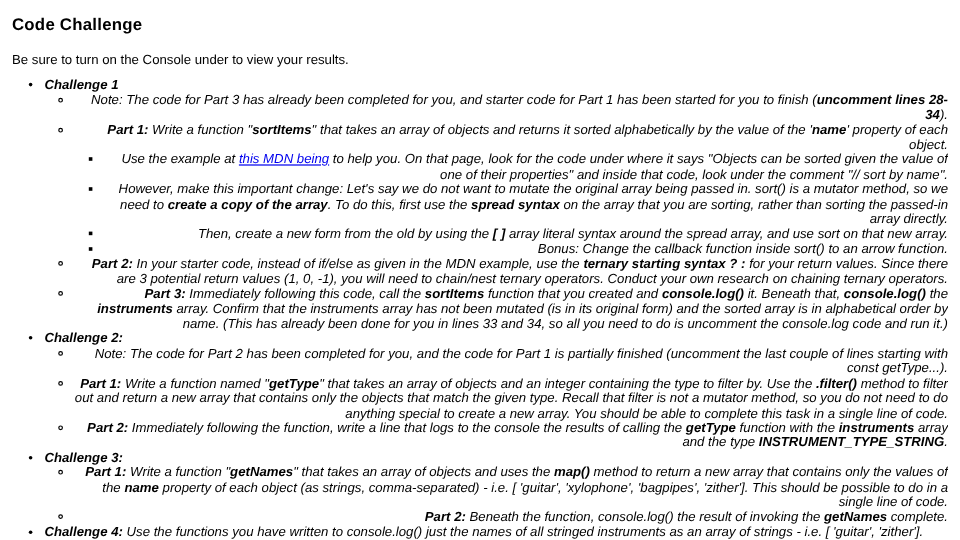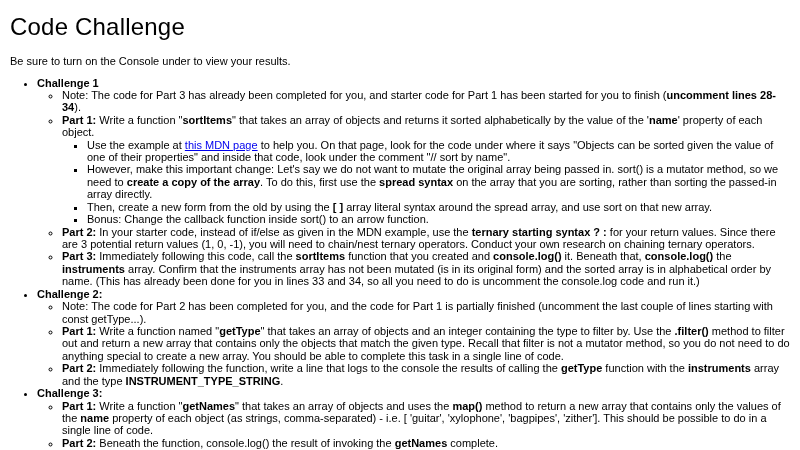--- a/index.html
+++ b/index.html
@@ -7,61 +7,62 @@
     color: #000000;
   }
   body {
     margin: 5px 10px;
     font-family: "Liberation Sans", sans-serif;
     font-size: 11px;
     line-height: 1.13;
     width: 780px;
   }
   h1 {
-    font-size: 24px;
-    font-weight: normal;
+    font-size: 14px;
+    font-weight: bold;
     margin: 8px 0 15px 0;
     letter-spacing: 0.2px;
   }
   p.intro {
     margin: 0 0 9px 0;
   }
   ul { margin: 0; }
   ul.lvl0 {
     margin: 9px 0;
     padding-left: 27px;
     list-style-type: disc;
   }
   ul.lvl1 {
     padding-left: 25px;
     list-style-type: circle;
+    text-align: right;
   }
   ul.lvl2 {
     padding-left: 25px;
     list-style-type: square;
   }
-  li { margin: 0; padding: 0; }
+  li { margin: 0; padding: 0; font-style: italic; }
   .b { font-weight: bold; }
   a.doc-link {
     color: #0000EE;
     text-decoration: underline;
     cursor: pointer;
   }
 </style>
 </head>
 <body>
 
 <h1>Code Challenge</h1>
 <p class="intro">Be sure to turn on the Console under to view your results.</p>
 <div id="challenge-container">
     <ul class="lvl0">
       <li><span class="b">Challenge 1</span><ul class="lvl1">
           <li><span>Note: The code for Part 3 has already been completed for you, and starter code for Part 1 has been started for you to finish (</span><span class="b">uncomment lines 28-34</span><span>).</span></li>
           <li><span class="b">Part 1:</span><span> Write a function "</span><span class="b">sortItems</span><span>" that takes an array of objects and returns it sorted alphabetically by the value of the '</span><span class="b">name</span><span>' property of each object.</span><ul class="lvl2">
-              <li><span>Use the example at </span><a class="doc-link" href="#">this MDN page</a><span> to help you. On that page, look for the code under where it says "Objects can be sorted given the value of one of their properties" and inside that code, look under the comment "// sort by name".</span></li>
+              <li><span>Use the example at </span><a class="doc-link" href="#">this MDN being</a><span> to help you. On that page, look for the code under where it says "Objects can be sorted given the value of one of their properties" and inside that code, look under the comment "// sort by name".</span></li>
               <li><span>However, make this important change: Let's say we do not want to mutate the original array being passed in. sort() is a mutator method, so we need to </span><span class="b">create a copy of the array</span><span>. To do this, first use the </span><span class="b">spread syntax</span><span> on the array that you are sorting, rather than sorting the passed-in array directly.</span></li>
               <li><span>Then, create a new form from the old by using the </span><span class="b">[ ]</span><span> array literal syntax around the spread array, and use sort on that new array.</span></li>
               <li><span>Bonus: Change the callback function inside sort() to an arrow function.</span></li>
             </ul></li>
           <li><span class="b">Part 2:</span><span> In your starter code, instead of if/else as given in the MDN example, use the </span><span class="b">ternary starting syntax ? :</span><span> for your return values. Since there are 3 potential return values (1, 0, -1), you will need to chain/nest ternary operators. Conduct your own research on chaining ternary operators.</span></li>
           <li><span class="b">Part 3:</span><span> Immediately following this code, call the </span><span class="b">sortItems</span><span> function that you created and </span><span class="b">console.log()</span><span> it. Beneath that, </span><span class="b">console.log()</span><span> the </span><span class="b">instruments</span><span> array. Confirm that the instruments array has not been mutated (is in its original form) and the sorted array is in alphabetical order by name. (This has already been done for you in lines 33 and 34, so all you need to do is uncomment the console.log code and run it.)</span></li>
         </ul></li>
       <li><span class="b">Challenge 2:</span><ul class="lvl1">
           <li><span>Note: The code for Part 2 has been completed for you, and the code for Part 1 is partially finished (uncomment the last couple of lines starting with const getType...).</span></li>
           <li><span class="b">Part 1:</span><span> Write a function named "</span><span class="b">getType</span><span>" that takes an array of objects and an integer containing the type to filter by. Use the </span><span class="b">.filter()</span><span> method to filter out and return a new array that contains only the objects that match the given type. Recall that filter is not a mutator method, so you do not need to do anything special to create a new array. You should be able to complete this task in a single line of code.</span></li>

